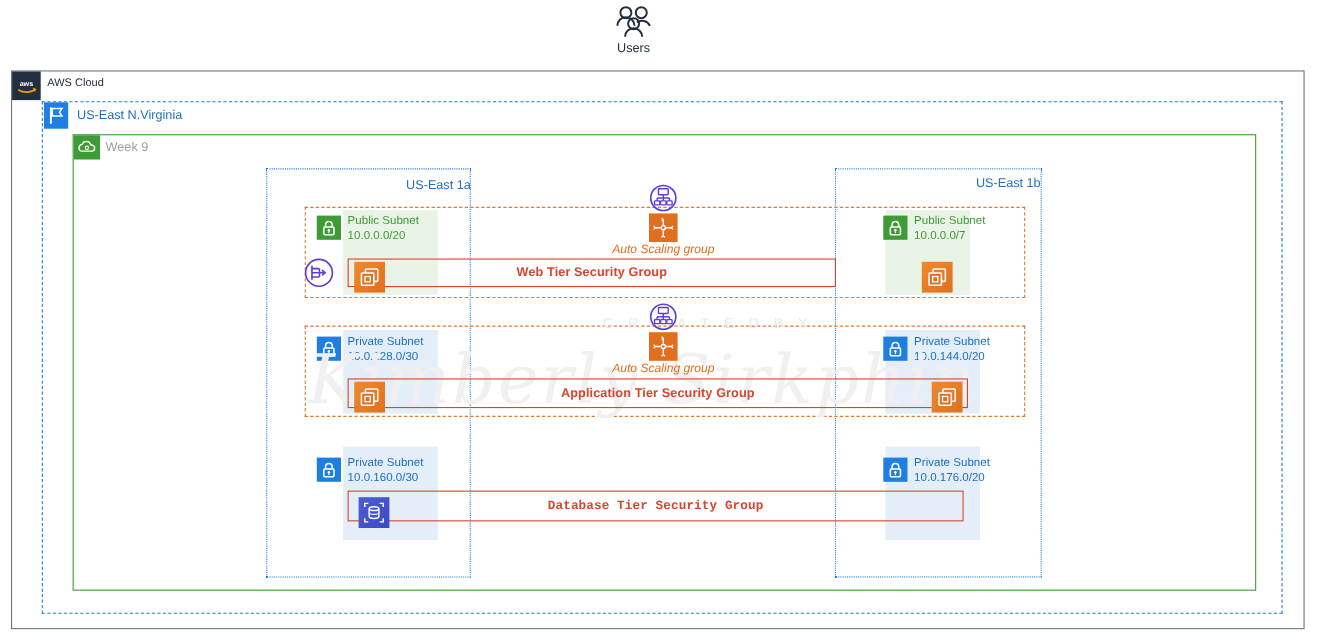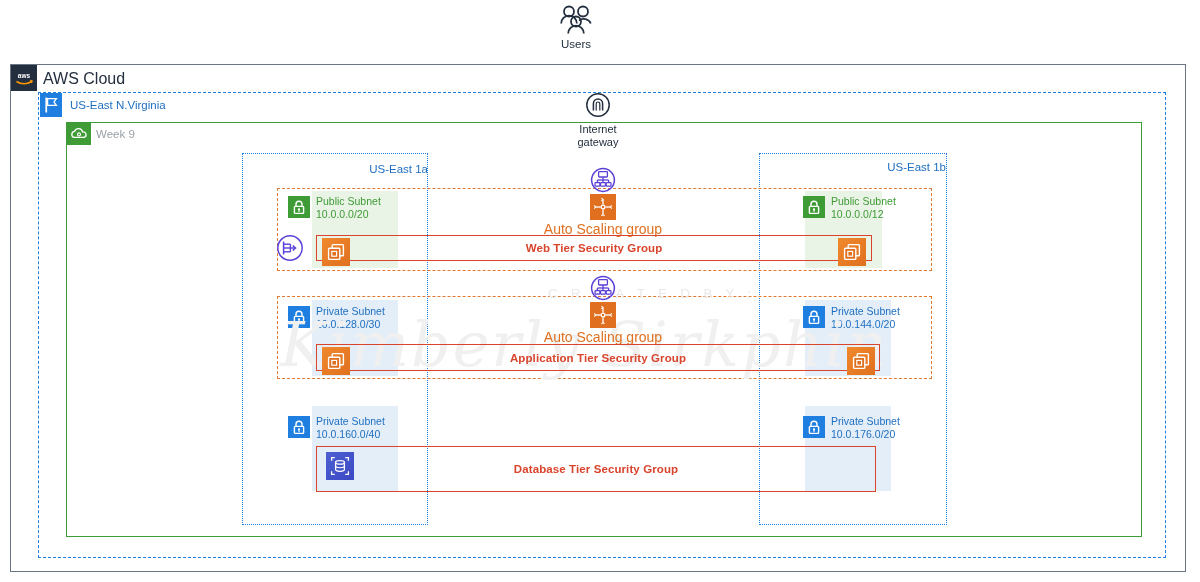--- a/index.html
+++ b/index.html
@@ -36,21 +36,21 @@
     border: 1px solid #6a7684;
     background: #ffffff;
   }
   #aws-cloud-badge {
     left: 11px; top: 65px; width: 26px; height: 26px;
     background: #232f3e;
     display: flex; align-items: center; justify-content: center;
   }
   #aws-cloud-label {
     left: 43px; top: 70px;
-    font-size: 16px; color: #232f3e;
+    font-size: 10px; color: #232f3e;
   }
 
   
   #region-box {
     left: 38px; top: 92px; width: 1128px; height: 466px;
     border: 1.6px dashed #1f7fe0;
   }
   #region-badge {
     left: 40px; top: 93px; width: 22px; height: 24px;
     background: #1f7fe0;
@@ -127,36 +127,36 @@
   
   .sg-box {
     border: 1.5px solid #d9442c;
     display: flex; align-items: center; justify-content: center;
     background: transparent;
   }
   .sg-label {
     font-size: 11.5px; font-weight: bold; color: #d9442c;
     letter-spacing: 0.1px;
   }
-  #sg-web { left: 316px; top: 235px; width: 556px; height: 26px; }
+  #sg-web { left: 316px; top: 235px; width: 444px; height: 26px; }
   #sg-app { left: 316px; top: 344px; width: 564px; height: 27px; }
-  #sg-db  { left: 316px; top: 446px; width: 560px; height: 46px; }
+  #sg-db  { left: 316px; top: 446px; width: 560px; height: 28px; font-family: Liberation Mono, monospace; }
 
   
   .asg-cluster { text-align: center; width: 120px; }
   #asg-web { left: 543px; top: 167px; }
   #asg-app { left: 543px; top: 275px; }
   .asg-lb { display: block; margin: 0 auto; }
   .asg-icon-sq {
     width: 26px; height: 26px; margin: 1px auto 0;
     background: #e0701f;
     display: flex; align-items: center; justify-content: center;
   }
   .asg-label {
-    font-size: 14px; color: #e0701f; margin-top: 1px;
+    font-size: 11px; color: #e0701f; margin-top: 1px; font-style: italic;
   }
 
   
   #igw-group { left: 566px; top: 92px; width: 64px; text-align: center; }
   #igw-label {
     font-size: 11px; color: #232f3e; line-height: 12.5px; margin-top: 1px;
   }
 
   
   #nat-gw { left: 276px; top: 234px; }
@@ -231,31 +231,20 @@
 
   <div class="abs" id="vpc-box"></div>
   <div class="abs" id="vpc-badge">
     <svg width="18" height="16" viewBox="0 0 18 16">
       <path d="M4.2 11.4 a3.1 3.1 0 0 1 0.4 -6.1 a4.2 4.2 0 0 1 8.0 0.6 a2.8 2.8 0 0 1 1.2 5.5 Z" fill="none" stroke="#ffffff" stroke-width="1.3"></path>
       <circle cx="9" cy="8.4" r="1.5" fill="none" stroke="#ffffff" stroke-width="1.1"></circle>
     </svg>
   </div>
   <div class="abs" id="vpc-label">Week 9</div>
 
-  <div class="abs" id="igw-group">
-    <svg width="26" height="26" viewBox="0 0 26 26">
-      <circle cx="13" cy="13" r="11.2" fill="none" stroke="#232f3e" stroke-width="1.5"></circle>
-      <path d="M8.4 18.6 L8.4 11.6 a4.6 4.6 0 0 1 9.2 0 L17.6 18.6" fill="none" stroke="#232f3e" stroke-width="1.5"></path>
-      <path d="M11.2 18.6 L11.2 11.8 a1.8 1.8 0 0 1 3.6 0 L14.8 18.6" fill="none" stroke="#232f3e" stroke-width="1.2"></path>
-    </svg>
-    <div id="igw-label">
-      <span>Internet</span><br>
-      <span>gateway</span>
-    </div>
-  </div>
 
   <div class="abs az-box" id="az-a"></div>
   <div class="abs az-label" id="az-a-label">US-East 1a</div>
 
   <div class="abs az-box" id="az-b"></div>
   <div class="abs az-label" id="az-b-label">US-East 1b</div>
 
   <div class="abs tier-box" id="tier-web"></div>
   <div class="abs tier-box" id="tier-app"></div>
 
@@ -285,21 +274,21 @@
     <span class="subnet-badge badge-green">
       <svg width="14" height="15" viewBox="0 0 14 15">
         <path d="M4 6.4 L4 4.3 a3 3 0 0 1 6 0 L10 6.4" fill="none" stroke="#ffffff" stroke-width="1.4"></path>
         <rect x="2.4" y="6.4" width="9.2" height="7.0" rx="0.8" fill="none" stroke="#ffffff" stroke-width="1.4"></rect>
         <circle cx="7" cy="9.4" r="1.15" fill="#ffffff"></circle>
         <rect x="6.5" y="9.8" width="1" height="2.2" fill="#ffffff"></rect>
       </svg>
     </span>
     <span class="subnet-text">
       <span class="subnet-name">Public Subnet</span>
-      <span class="subnet-cidr">10.0.0.0/12</span>
+      <span class="subnet-cidr">10.0.0.0/7</span>
     </span>
   </div>
 
   <div class="abs subnet-tag text-blue" id="tag-app-a">
     <span class="subnet-badge badge-blue">
       <svg width="14" height="15" viewBox="0 0 14 15">
         <path d="M4 6.4 L4 4.3 a3 3 0 0 1 6 0 L10 6.4" fill="none" stroke="#ffffff" stroke-width="1.4"></path>
         <rect x="2.4" y="6.4" width="9.2" height="7.0" rx="0.8" fill="none" stroke="#ffffff" stroke-width="1.4"></rect>
         <circle cx="7" cy="9.4" r="1.15" fill="#ffffff"></circle>
         <rect x="6.5" y="9.8" width="1" height="2.2" fill="#ffffff"></rect>
@@ -330,21 +319,21 @@
     <span class="subnet-badge badge-blue">
       <svg width="14" height="15" viewBox="0 0 14 15">
         <path d="M4 6.4 L4 4.3 a3 3 0 0 1 6 0 L10 6.4" fill="none" stroke="#ffffff" stroke-width="1.4"></path>
         <rect x="2.4" y="6.4" width="9.2" height="7.0" rx="0.8" fill="none" stroke="#ffffff" stroke-width="1.4"></rect>
         <circle cx="7" cy="9.4" r="1.15" fill="#ffffff"></circle>
         <rect x="6.5" y="9.8" width="1" height="2.2" fill="#ffffff"></rect>
       </svg>
     </span>
     <span class="subnet-text">
       <span class="subnet-name">Private Subnet</span>
-      <span class="subnet-cidr">10.0.160.0/40</span>
+      <span class="subnet-cidr">10.0.160.0/30</span>
     </span>
   </div>
 
   <div class="abs subnet-tag text-blue" id="tag-db-b">
     <span class="subnet-badge badge-blue">
       <svg width="14" height="15" viewBox="0 0 14 15">
         <path d="M4 6.4 L4 4.3 a3 3 0 0 1 6 0 L10 6.4" fill="none" stroke="#ffffff" stroke-width="1.4"></path>
         <rect x="2.4" y="6.4" width="9.2" height="7.0" rx="0.8" fill="none" stroke="#ffffff" stroke-width="1.4"></rect>
         <circle cx="7" cy="9.4" r="1.15" fill="#ffffff"></circle>
         <rect x="6.5" y="9.8" width="1" height="2.2" fill="#ffffff"></rect>

